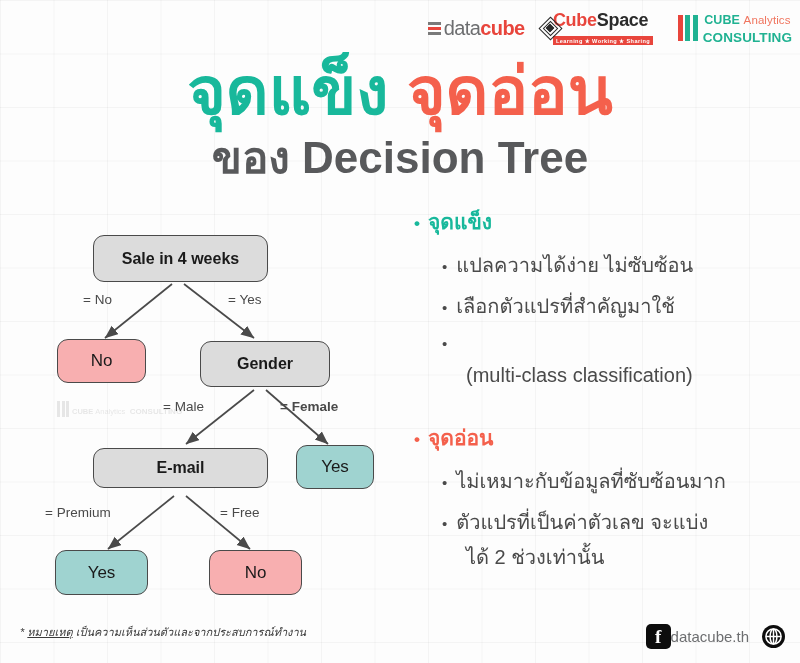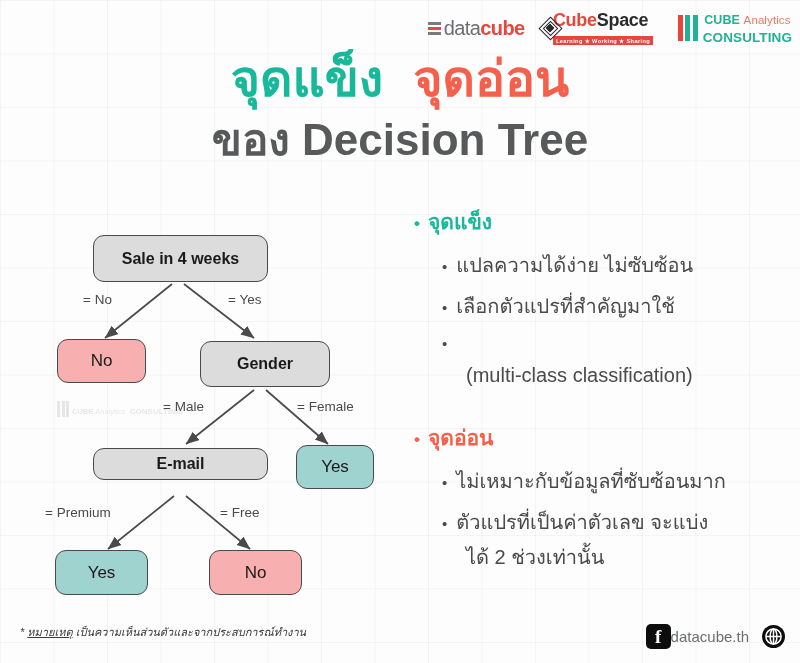--- a/index.html
+++ b/index.html
@@ -91,26 +91,25 @@
 
   
   .title-block {
     position: absolute;
     top: 55px;
     left: 0;
     width: 800px;
     text-align: center;
   }
   .title-1 {
-    font-size: 50px;
+    font-size: 66px;
     font-weight: 700;
     line-height: 1.12;
     letter-spacing: 0px;
     white-space: nowrap;
-    font-family: Liberation Mono, monospace;
   }
   .title-1 .t-teal { color: #18b89b; }
   .title-1 .t-red  { color: #f4604c; }
   .title-2 {
     font-size: 44px;
     font-weight: 700;
     color: #58595b;
     line-height: 1.15;
     margin-top: 4px;
     white-space: nowrap;
@@ -317,30 +316,30 @@
     </svg>
 
     <div class="node internal" style="left:93px; top:39px; width:175px; height:47px;">Sale in 4 weeks</div>
 
     <div class="node leaf-no" style="left:57px; top:143px; width:89px; height:44px;">No</div>
 
     <div class="node internal" style="left:200px; top:145px; width:130px; height:46px;">Gender</div>
 
     <div class="node leaf-yes" style="left:296px; top:249px; width:78px; height:44px;">Yes</div>
 
-    <div class="node internal" style="left:93px; top:252px; width:175px; height:32px;">E-mail</div>
+    <div class="node internal" style="left:93px; top:252px; width:175px; height:40px;">E-mail</div>
 
     <div class="node leaf-yes" style="left:55px; top:354px; width:93px; height:45px;">Yes</div>
 
     <div class="node leaf-no" style="left:209px; top:354px; width:93px; height:45px;">No</div>
 
     <div class="edge-label" style="left:83px; top:96px;">= No</div>
     <div class="edge-label" style="left:228px; top:96px;">= Yes</div>
     <div class="edge-label" style="left:163px; top:203px;">= Male</div>
-    <div class="edge-label" style="left:297px; top:203px;">= Female</div>
+    <div class="edge-label" style="left:280px; top:203px;font-weight:bold;">= Female</div>
     <div class="edge-label" style="left:45px; top:309px;">= Premium</div>
     <div class="edge-label" style="left:220px; top:309px;">= Free</div>
 
     <div class="watermark" style="left:57px; top:204px;">
       <span class="wm-bars">
           <i></i>
           <i></i>
           <i></i>
         </span>
       <span class="wm-txt">

